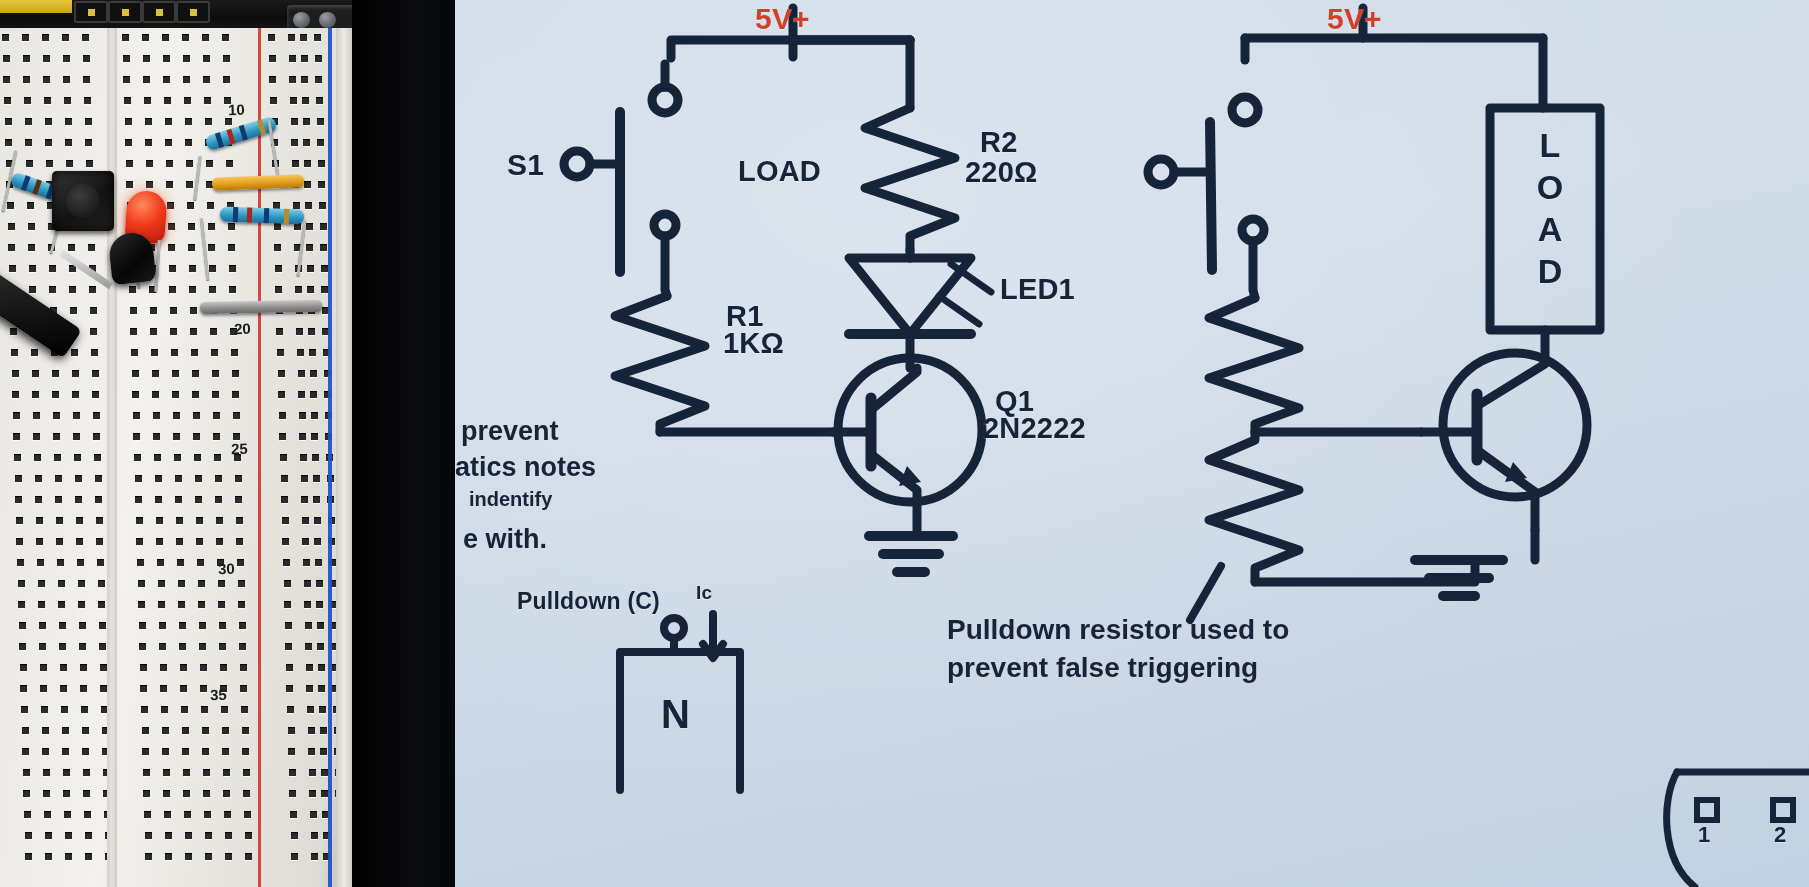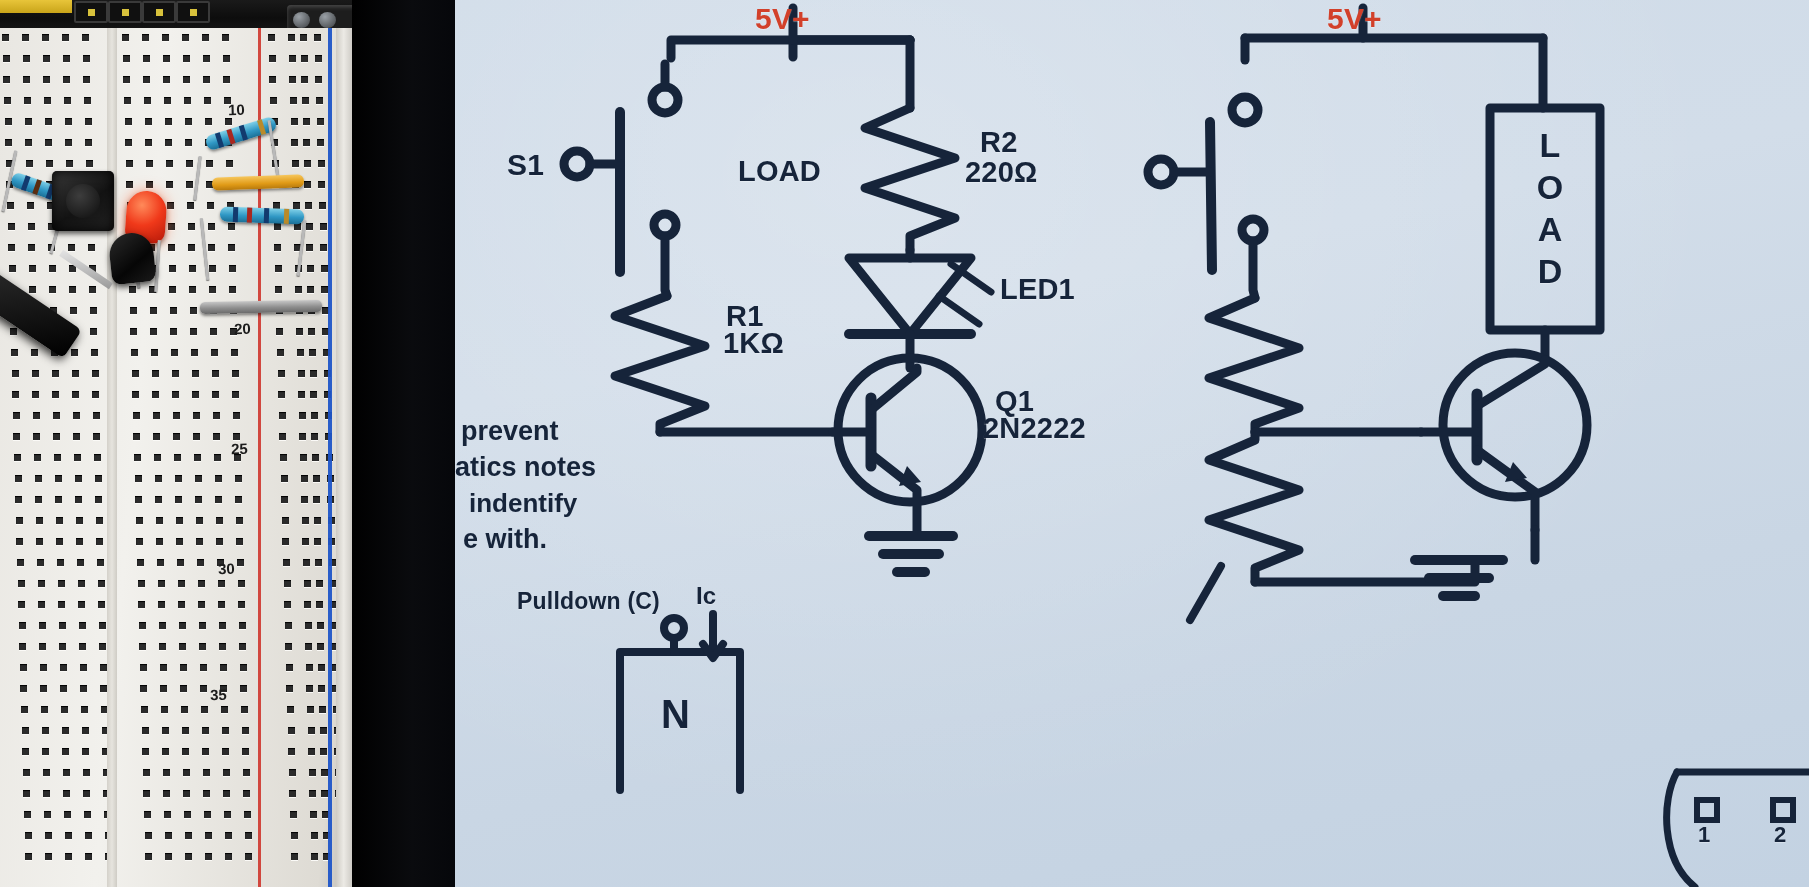--- a/index.html
+++ b/index.html
@@ -881,24 +881,26 @@
     <div class="lbl" style="left:510px;top:156px;font-size:29px">220Ω</div>
     <div class="lbl" style="left:545px;top:273px;font-size:29px">LED1</div>
     <div class="lbl" style="left:540px;top:385px;font-size:29px">Q1</div>
     <div class="lbl" style="left:528px;top:412px;font-size:29px">2N2222</div>
 
     <div class="lbl red" style="left:872px;top:2px;font-size:30px">5V+</div>
     <div class="lbl vert" style="left:1075px;top:126px;font-size:34px">LOAD</div>
 
     <div class="note" style="left:6px;top:416px;font-size:27px">prevent</div>
     <div class="note" style="left:0px;top:452px;font-size:27px">atics notes</div>
-    <div class="note" style="left:14px;top:488px;font-size:26px">indentify</div>
+    <div class="note" style="left:14px;top:488px;font-size:20px">indentify</div>
     <div class="note" style="left:8px;top:524px;font-size:27px">e with.</div>
 
     <div class="lbl" style="left:62px;top:588px;font-size:23px">Pulldown (C)</div>
-    <div class="lbl" style="left:241px;top:582px;font-size:24px">Ic</div>
+    <div class="lbl" style="left:241px;top:582px;font-size:19px">Ic</div>
     <div class="lbl" style="left:206px;top:692px;font-size:40px">N</div>
 
+    <div class="note" style="left:492px;top:614px;font-size:28px">Pulldown resistor used to</div>
+    <div class="note" style="left:492px;top:652px;font-size:28px">prevent false triggering</div>
 
     <div class="lbl" style="left:1243px;top:822px;font-size:22px">1</div>
     <div class="lbl" style="left:1319px;top:822px;font-size:22px">2</div>
   </div>
 </div>
 
 </body></html>

